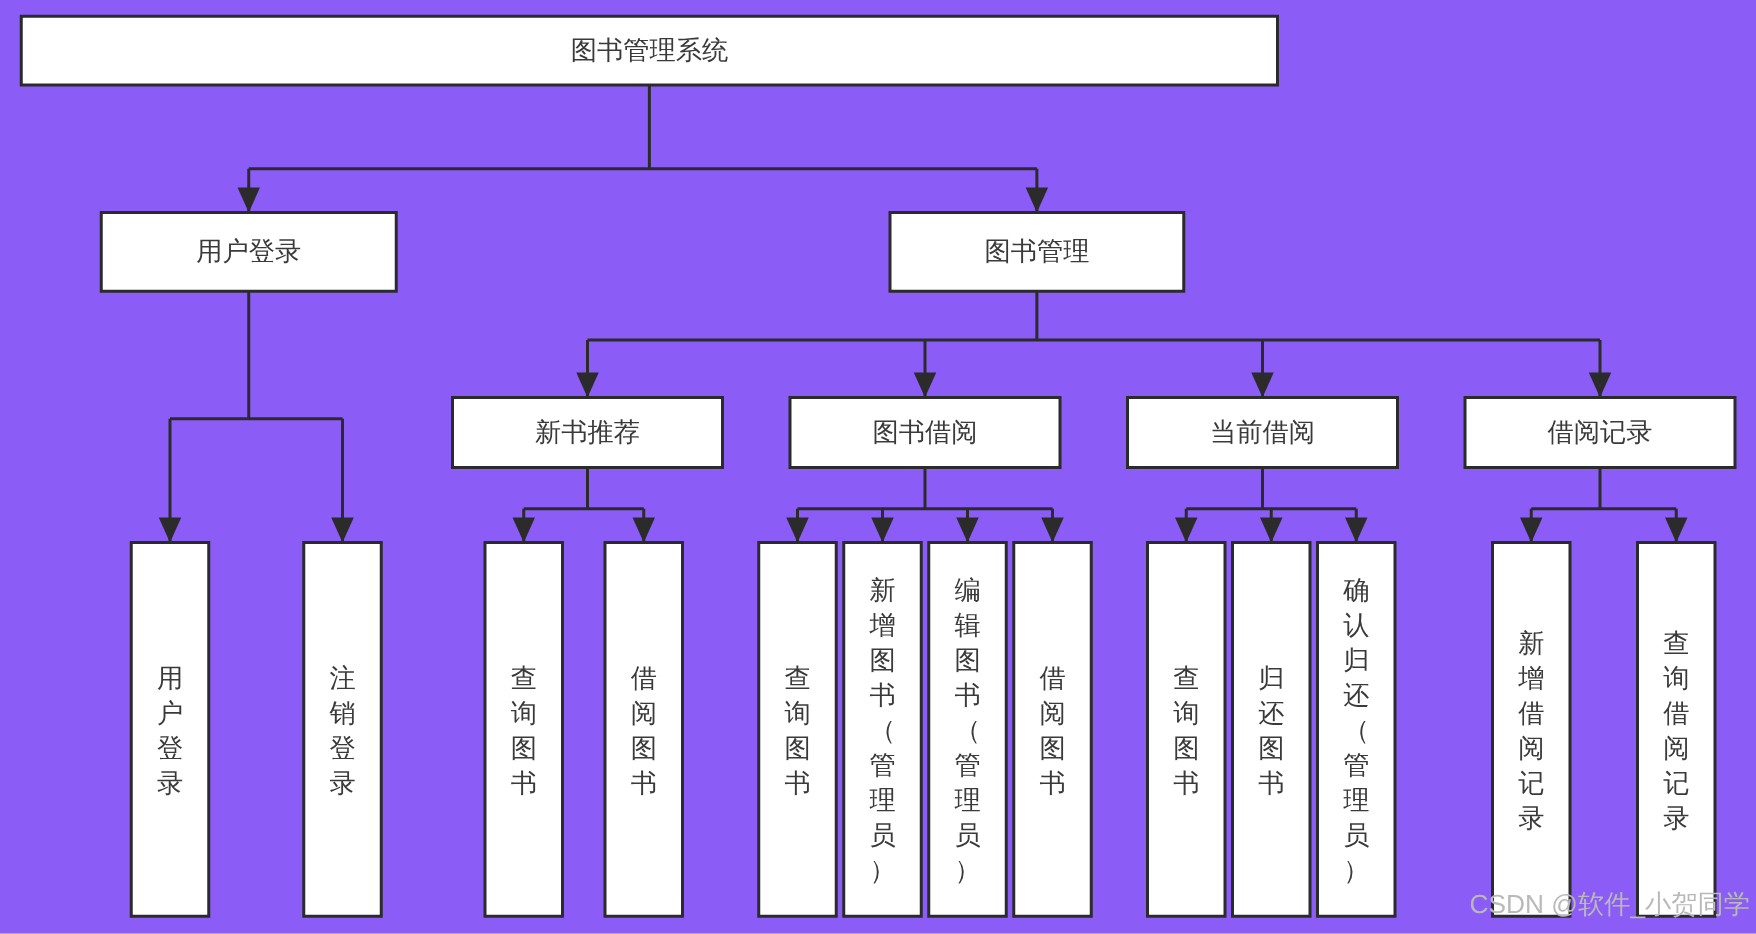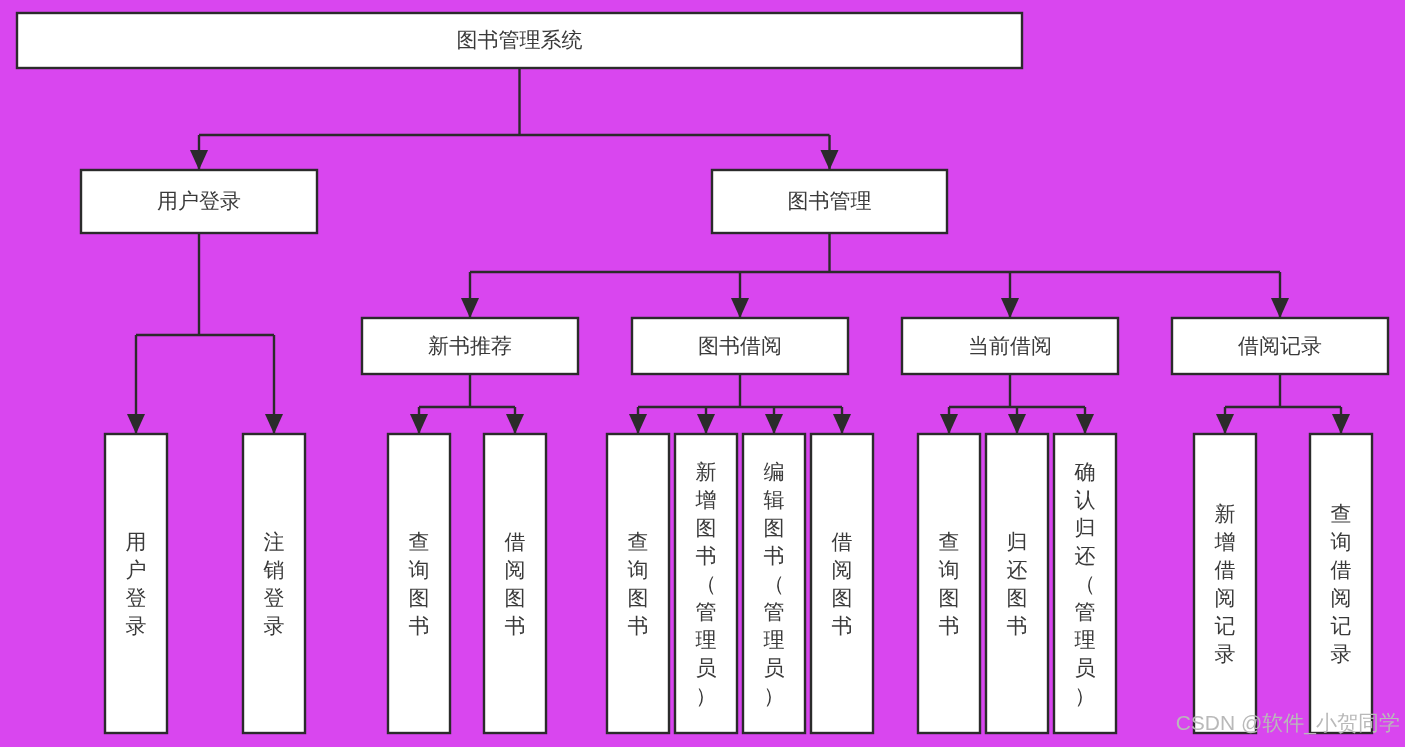--- a/index.html
+++ b/index.html
@@ -8,21 +8,21 @@
     padding: 0;
     background: #ffffff;
   }
   body {
     font-family: "Liberation Sans", "DejaVu Sans", sans-serif;
   }
   #diagram-root {
     position: relative;
     width: 1405px;
     height: 747px;
-    background: #d946ef;
+    background: #8b5cf6;
     overflow: hidden;
   }
   svg.diagram-canvas {
     position: absolute;
     left: 0;
     top: 0;
     width: 1405px;
     height: 747px;
     display: block;
   }

